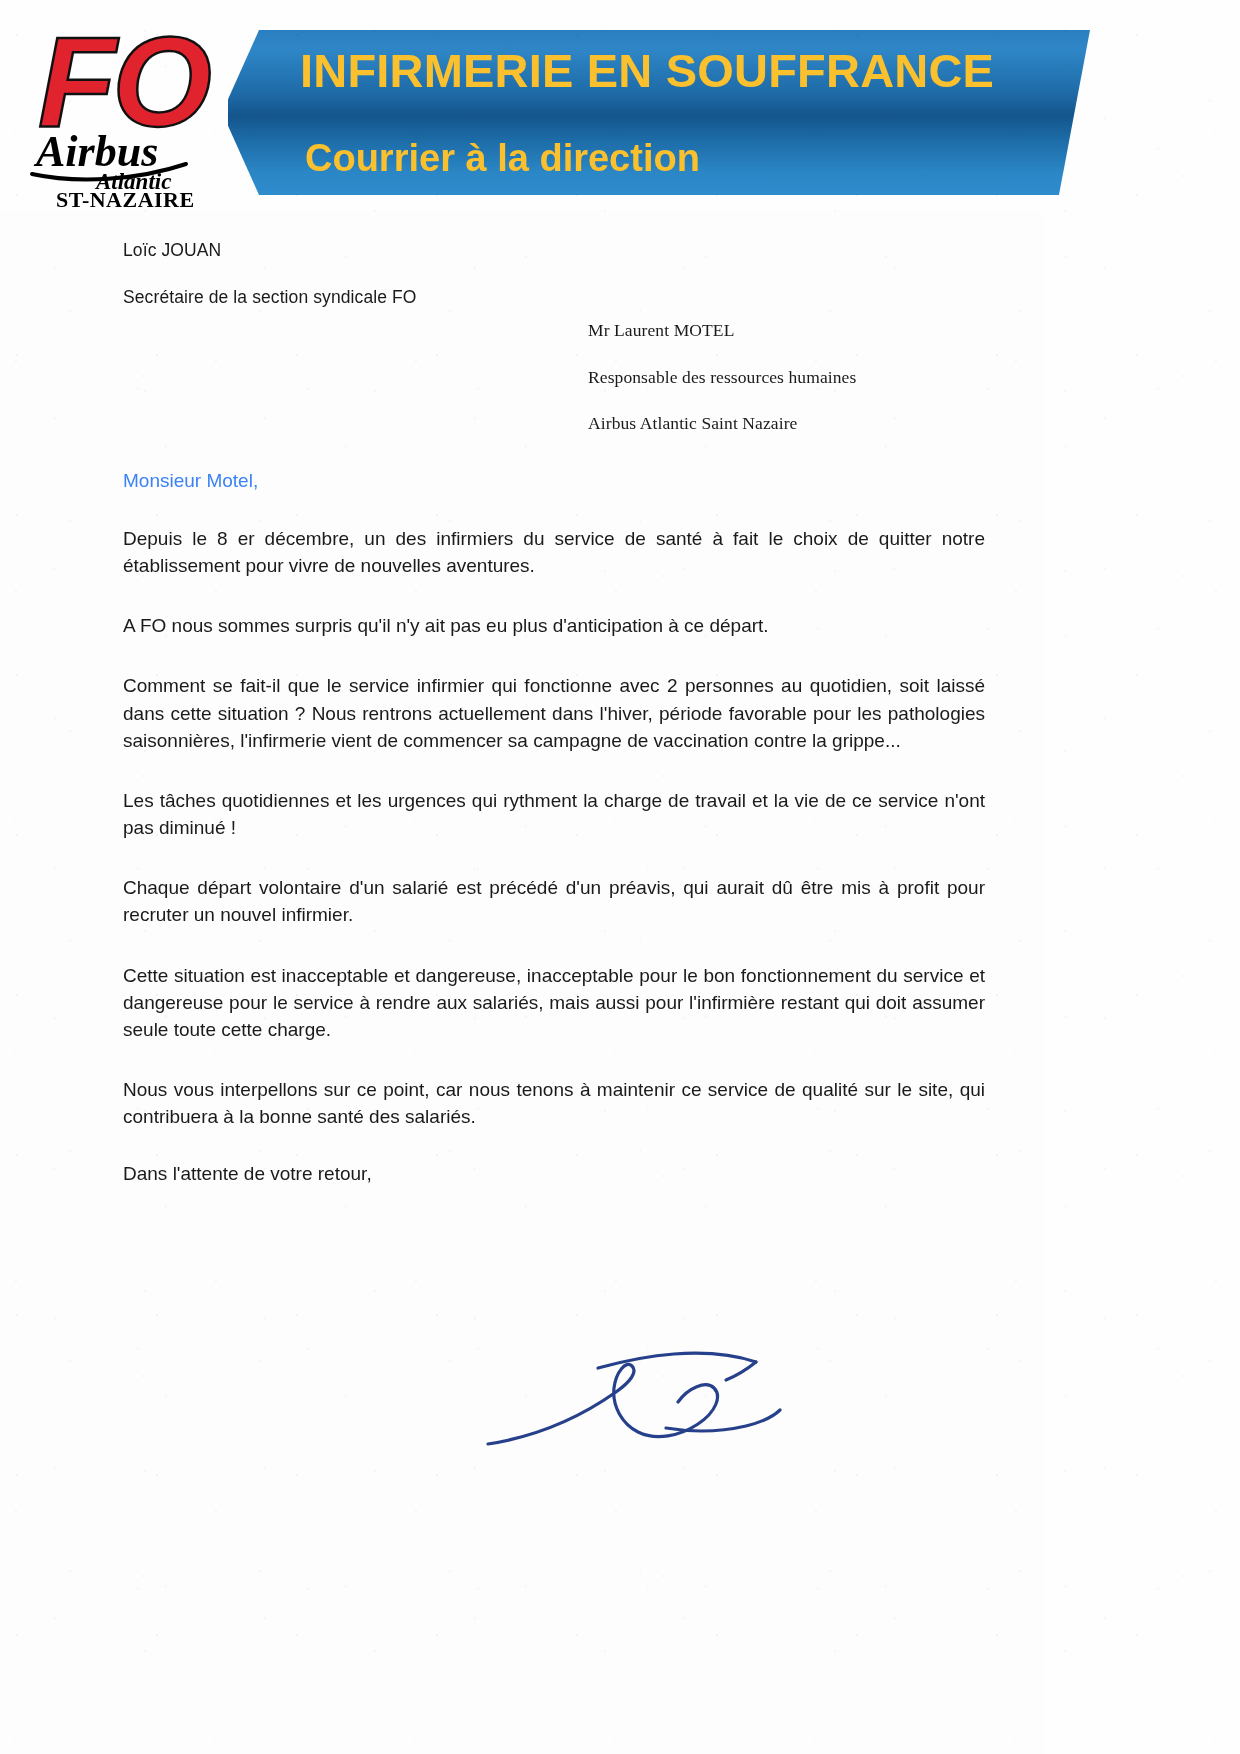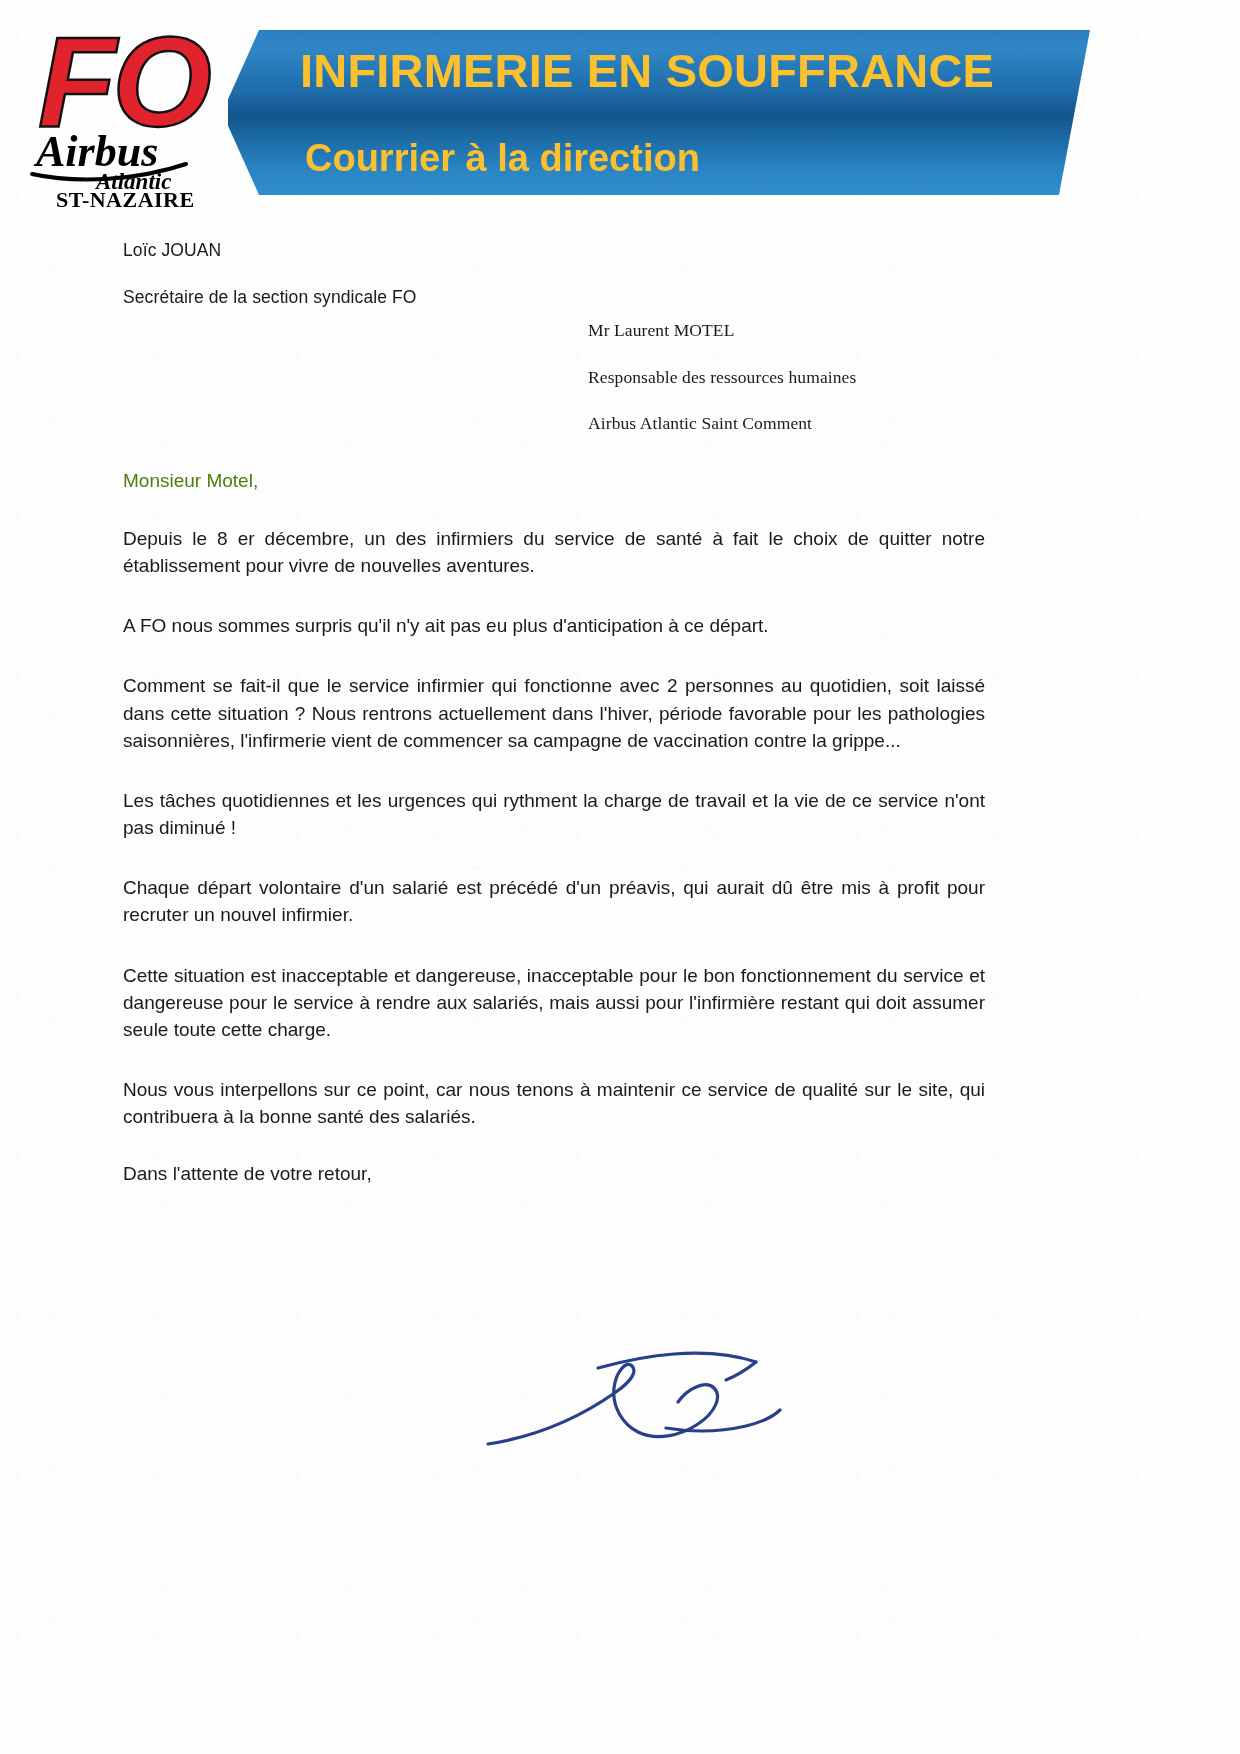--- a/index.html
+++ b/index.html
@@ -148,21 +148,21 @@
 
   .letter {
     position: absolute;
     left: 123px;
     top: 258px;
     width: 862px;
   }
   .salutation {
     font-size: 19px;
     margin: 0 0 33px 0;
-    color: #4d7c0f;
+    color: #3b82f6;
   }
   .para {
     font-size: 19px;
     line-height: 1.43;
     margin: 0 0 33px 0;
     color: #1a1a1a;
     text-align: justify;
     text-justify: inter-word;
   }
   .para.last-closing {
@@ -223,21 +223,21 @@
   <div class="sheet">
 
     <div class="addr-block">
       <p class="addr-line">Loïc JOUAN</p>
       <p class="addr-line">Secrétaire de la section syndicale FO</p>
     </div>
 
     <div class="recip-block">
       <p class="recip-line">Mr Laurent MOTEL</p>
       <p class="recip-line">Responsable des ressources humaines</p>
-      <p class="recip-line">Airbus Atlantic Saint Comment</p>
+      <p class="recip-line">Airbus Atlantic Saint Nazaire</p>
     </div>
 
     <div class="letter">
       <p class="salutation">Monsieur Motel,</p>
 
       <p class="para">Depuis le 8 er décembre, un des infirmiers du service de santé à fait le choix de quitter notre établissement pour vivre de nouvelles aventures.</p>
       <p class="para">A FO nous sommes surpris qu'il n'y ait pas eu plus d'anticipation à  ce départ.</p>
       <p class="para">Comment se fait-il que le service infirmier qui fonctionne avec 2 personnes au quotidien, soit laissé dans cette situation ? Nous rentrons actuellement dans l'hiver, période favorable pour les pathologies saisonnières, l'infirmerie vient de commencer sa campagne de vaccination contre la grippe...</p>
       <p class="para">Les tâches quotidiennes et les urgences qui rythment la charge de travail et la vie de ce service n'ont pas diminué !</p>
       <p class="para">Chaque départ volontaire d'un salarié est précédé d'un préavis, qui aurait dû être  mis à profit pour recruter un nouvel infirmier.</p>

